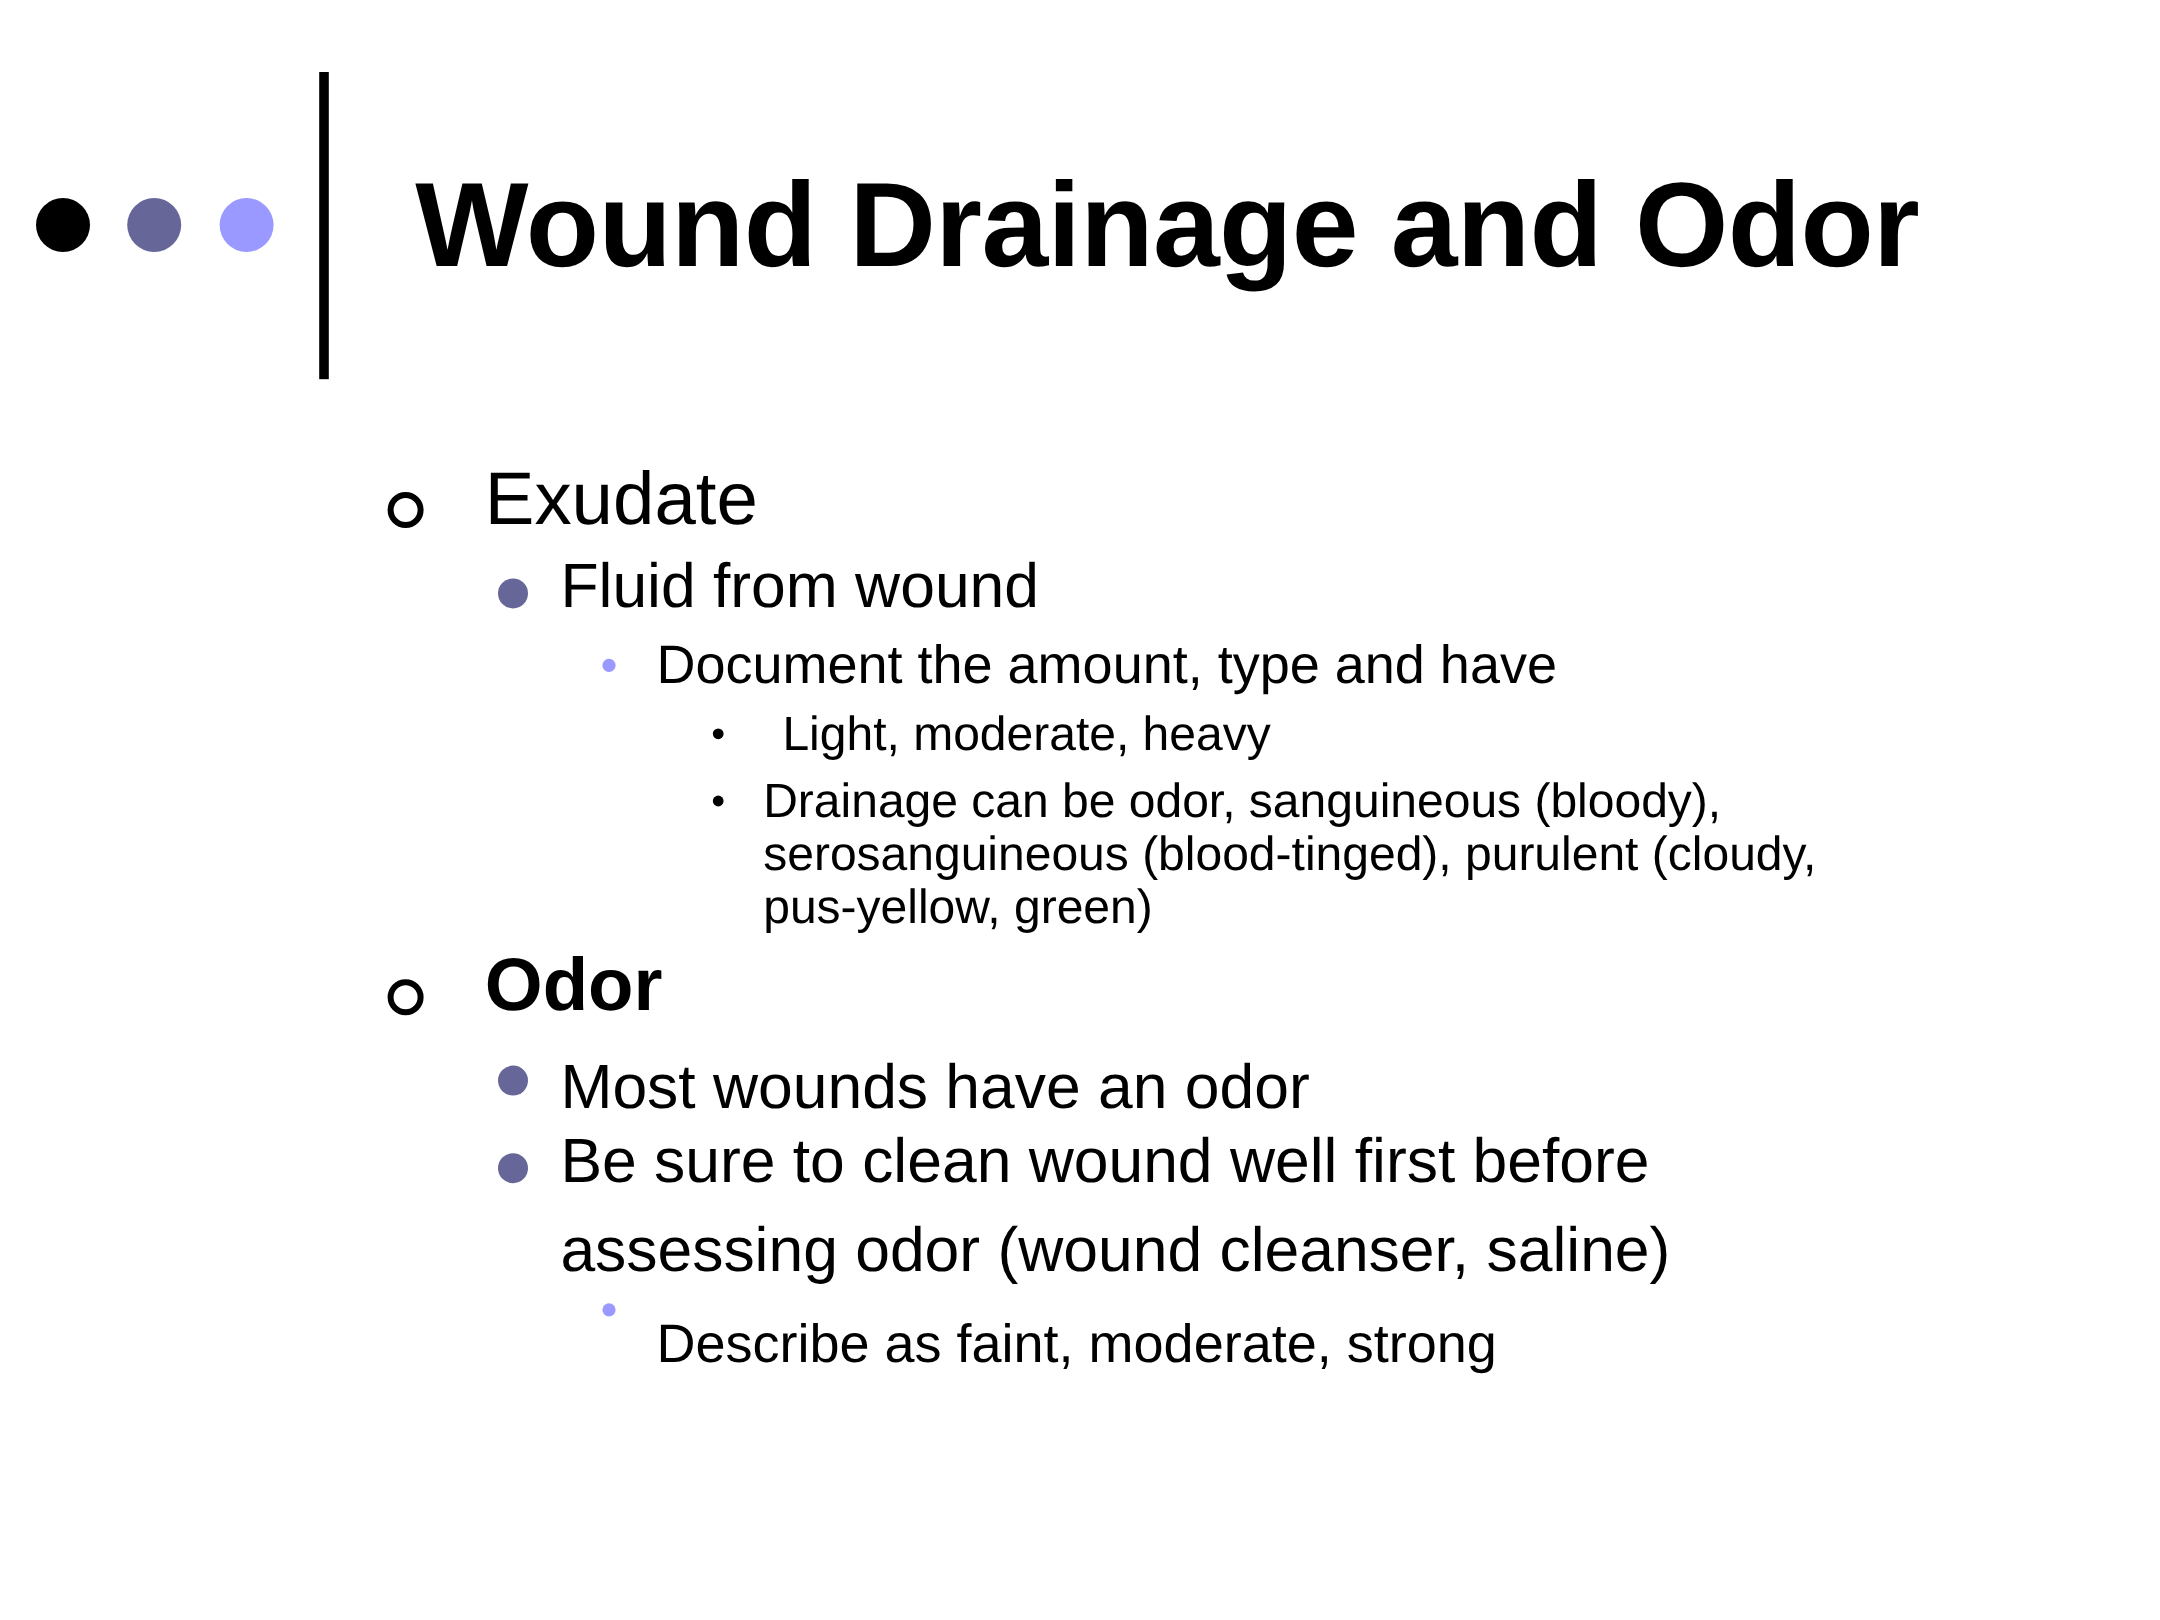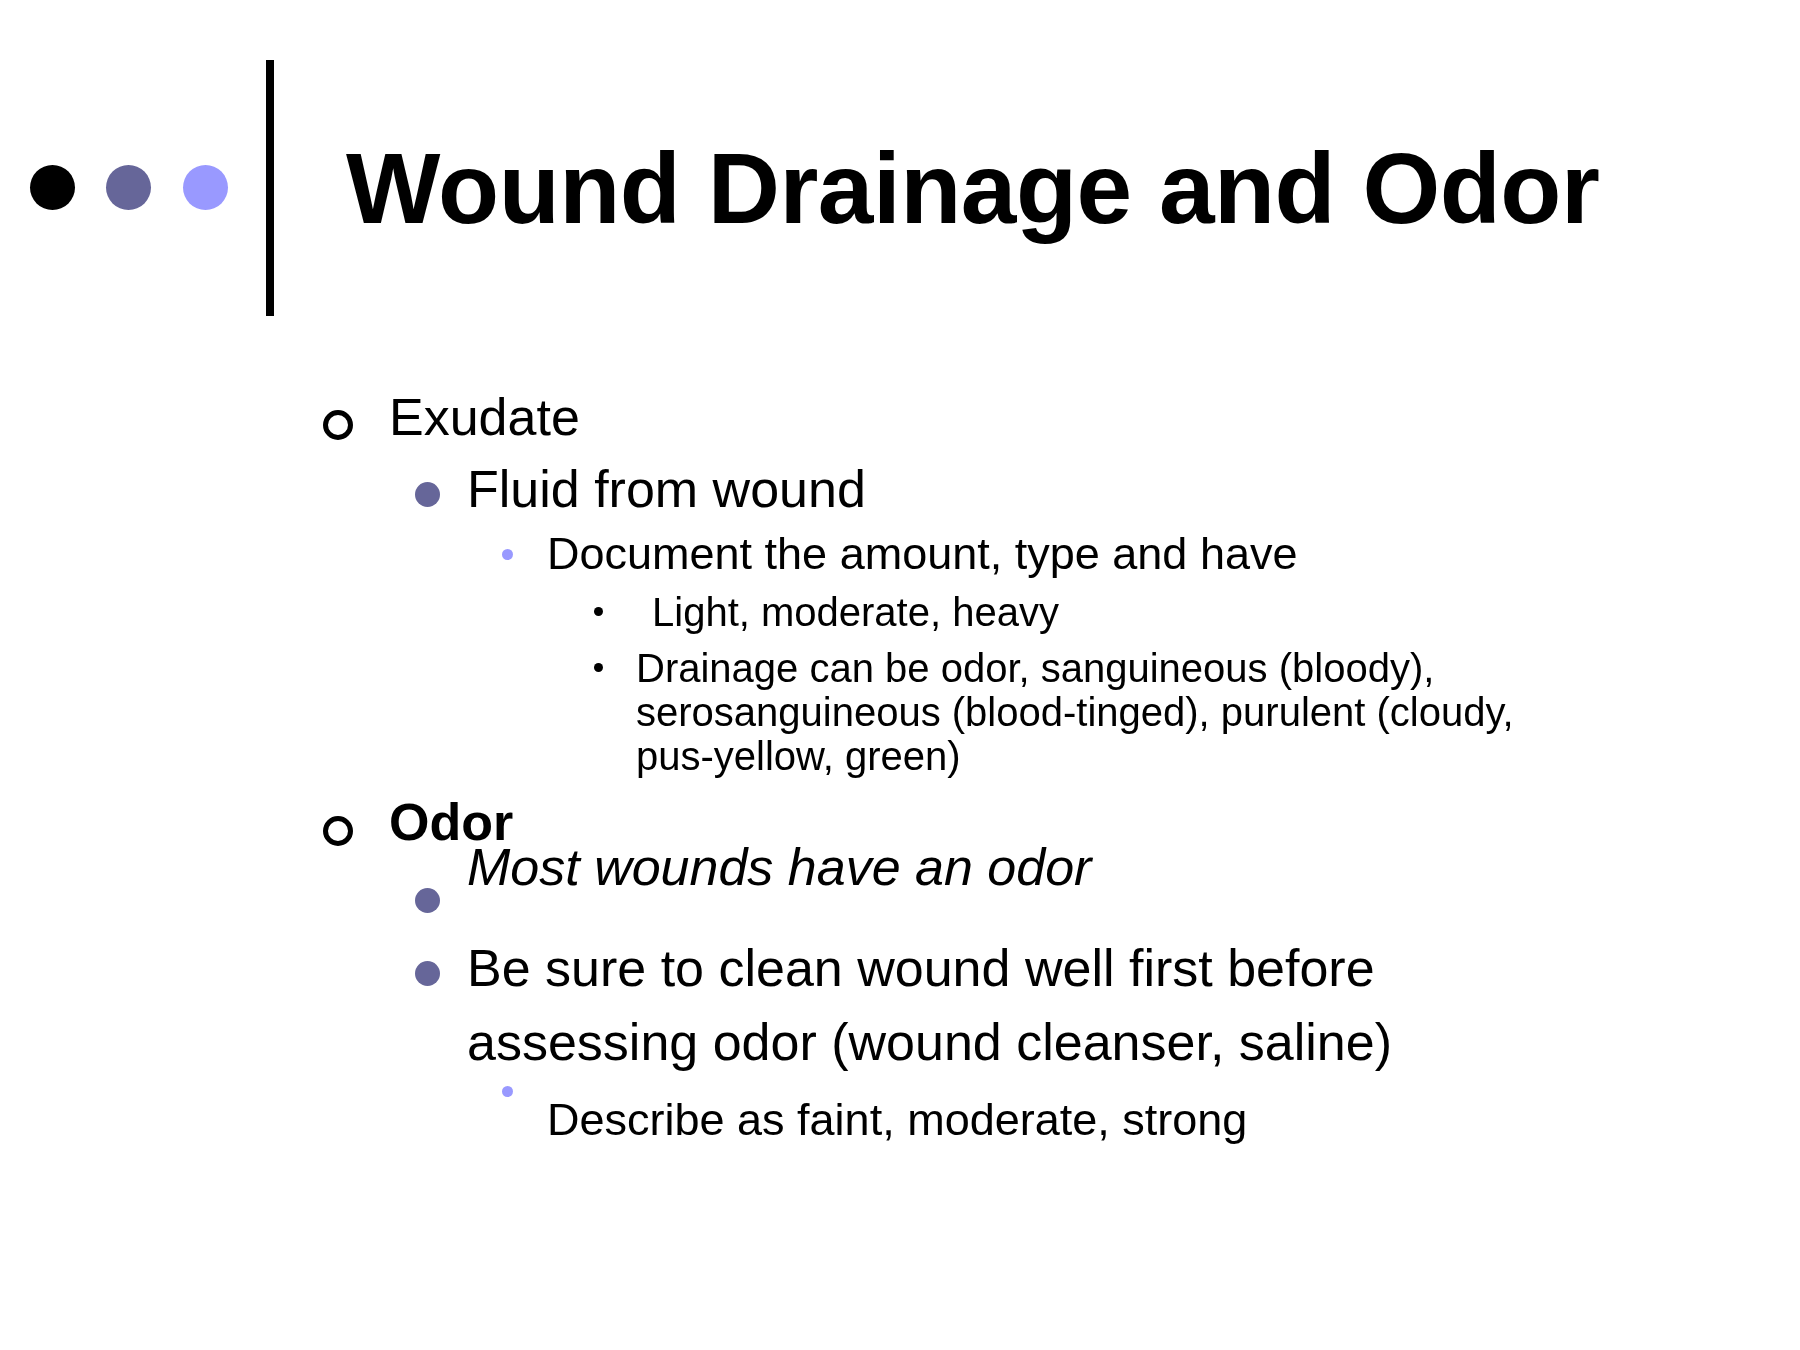--- a/index.html
+++ b/index.html
@@ -5,21 +5,21 @@
   html, body { margin: 0; padding: 0; background: #ffffff; }
   body { width: 1800px; height: 1350px; position: relative; overflow: hidden;
          font-family: "Liberation Sans", sans-serif; color: #000; }
   .deco-dot { position: absolute; width: 45px; height: 45px; border-radius: 50%; top: 165px; }
   .vline { position: absolute; left: 266px; top: 60px; width: 8px; height: 256px; background: #000; }
   .title { position: absolute; left: 318px; top: 128px; font-size: 100px; font-weight: bold;
            line-height: 120px; white-space: nowrap; letter-spacing: -0.5px; margin-left: 28px; }
   .item { position: absolute; white-space: nowrap; }
   .ring { position: absolute; width: 20px; height: 20px; border: 5px solid #000; border-radius: 50%; }
   .dot { position: absolute; border-radius: 50%; }
-  .l1 { font-size: 52px; line-height: 70px; }
+  .l1 { font-size: 62px; line-height: 70px; margin-left: 15px; }
   .l2 { font-size: 52px; line-height: 60px; }
   .l3 { font-size: 45px; line-height: 52px; }
   .l4 { font-size: 40px; line-height: 44px; }
 </style>
 </head>
 <body>
 
 <div class="deco-dot" style="left:30px;background:#000000;"></div>
 <div class="deco-dot" style="left:106px;background:#666699;"></div>
 <div class="deco-dot" style="left:183px;background:#9999ff;"></div>
@@ -41,20 +41,20 @@
 
 <span class="dot" style="left:594px;top:663px;width:9px;height:9px;background:#000000;"></span>
 <div class="item l4" style="left:636px;top:646px;">Drainage can be odor, sanguineous (bloody),</div>
 <div class="item l4" style="left:636px;top:690px;">serosanguineous (blood-tinged), purulent (cloudy,</div>
 <div class="item l4" style="left:636px;top:734px;">pus-yellow, green)</div>
 
 <span class="ring" style="left:323px;top:816px;"></span>
 <div class="item l1" style="left:389px;top:787px;font-weight:bold;">Odor</div>
 
 <span class="dot" style="left:415px;top:888px;width:25px;height:25px;background:#666699;"></span>
-<div class="item l2" style="left:467px;top:837px;font-style:italic;">Most wounds have an odor</div>
+<div class="item l2" style="left:467px;top:876px;">Most wounds have an odor</div>
 
 <span class="dot" style="left:415px;top:961px;width:25px;height:25px;background:#666699;"></span>
 <div class="item l2" style="left:467px;top:938px;">Be sure to clean wound well first before</div>
 <div class="item l2" style="left:467px;top:996px;margin-top:16px;">assessing odor (wound cleanser, saline)</div>
 
 <span class="dot" style="left:502px;top:1086px;width:11px;height:11px;background:#9999ff;"></span>
 <div class="item l3" style="left:547px;top:1064px;margin-top:30px;">Describe as faint, moderate, strong</div>
 
 </body></html>

